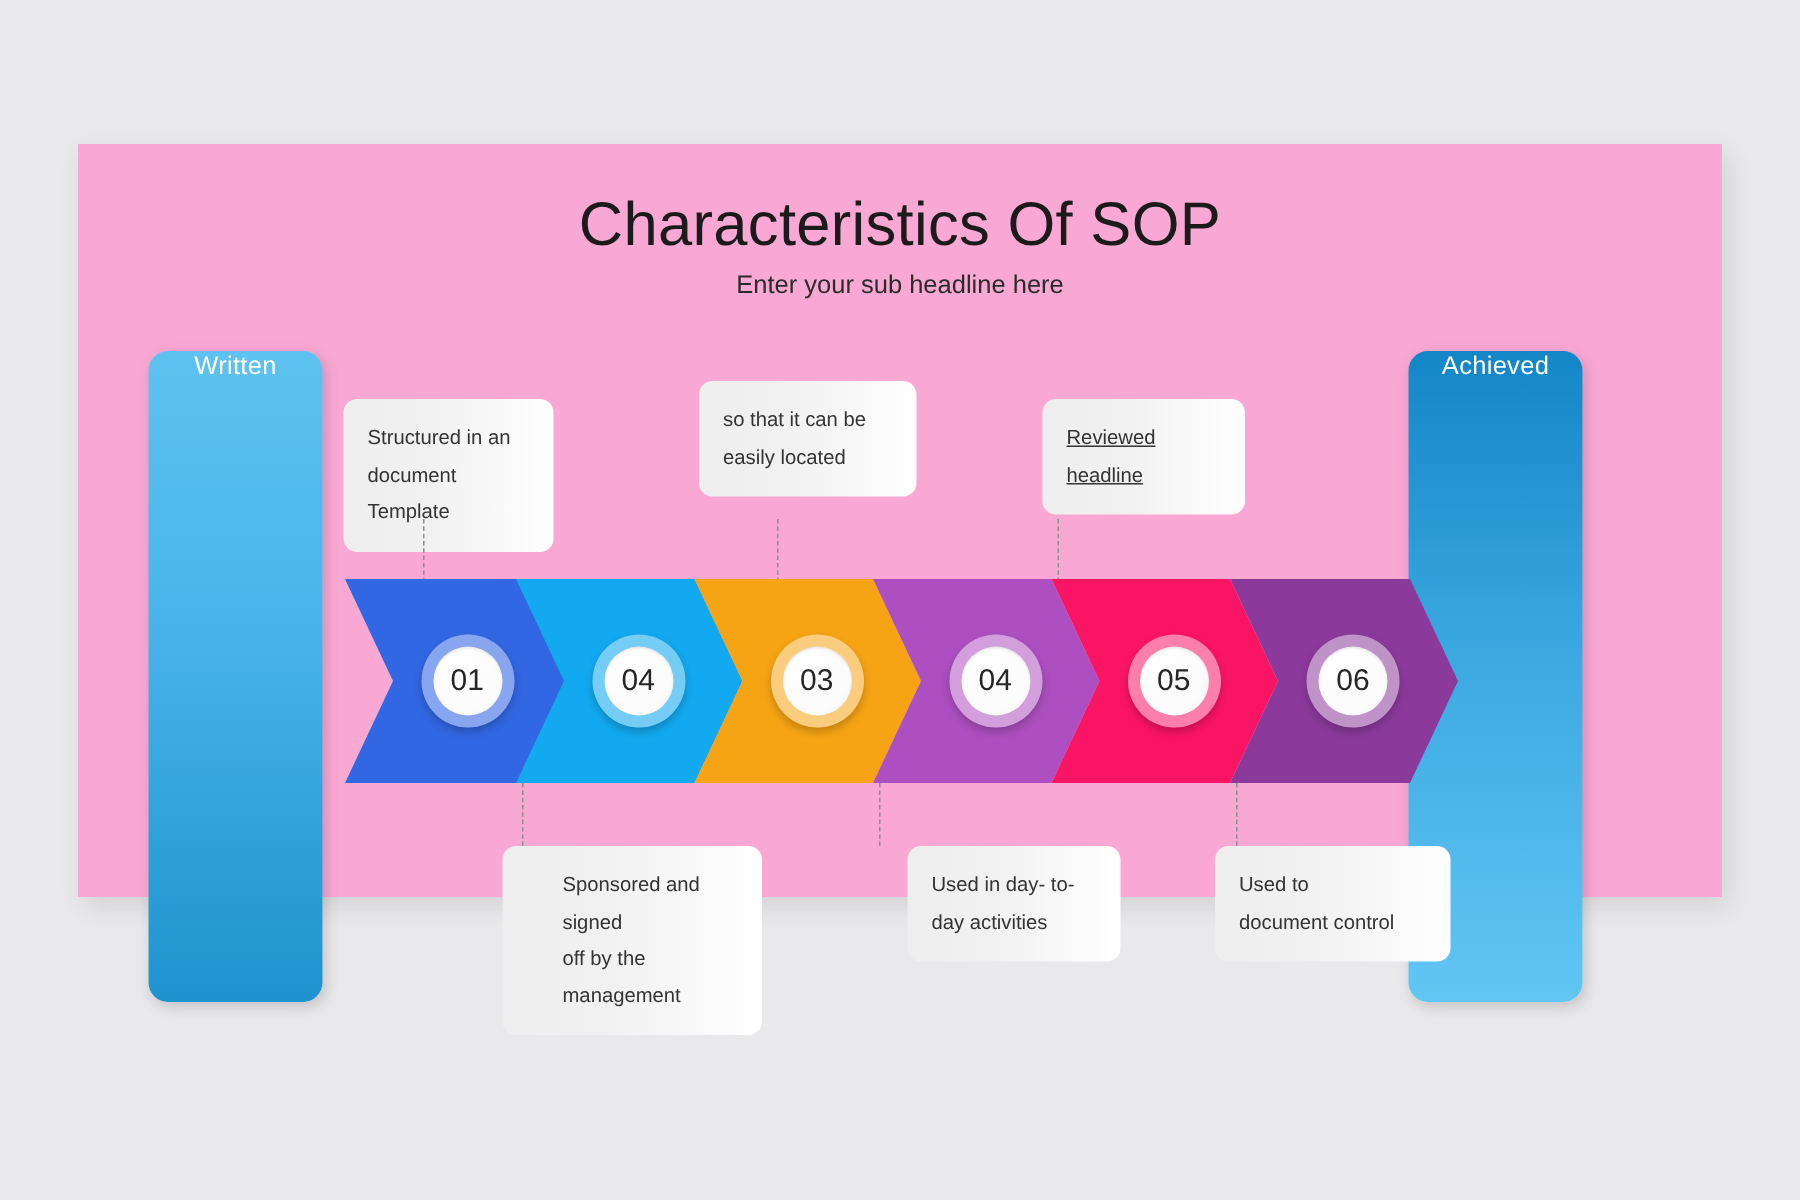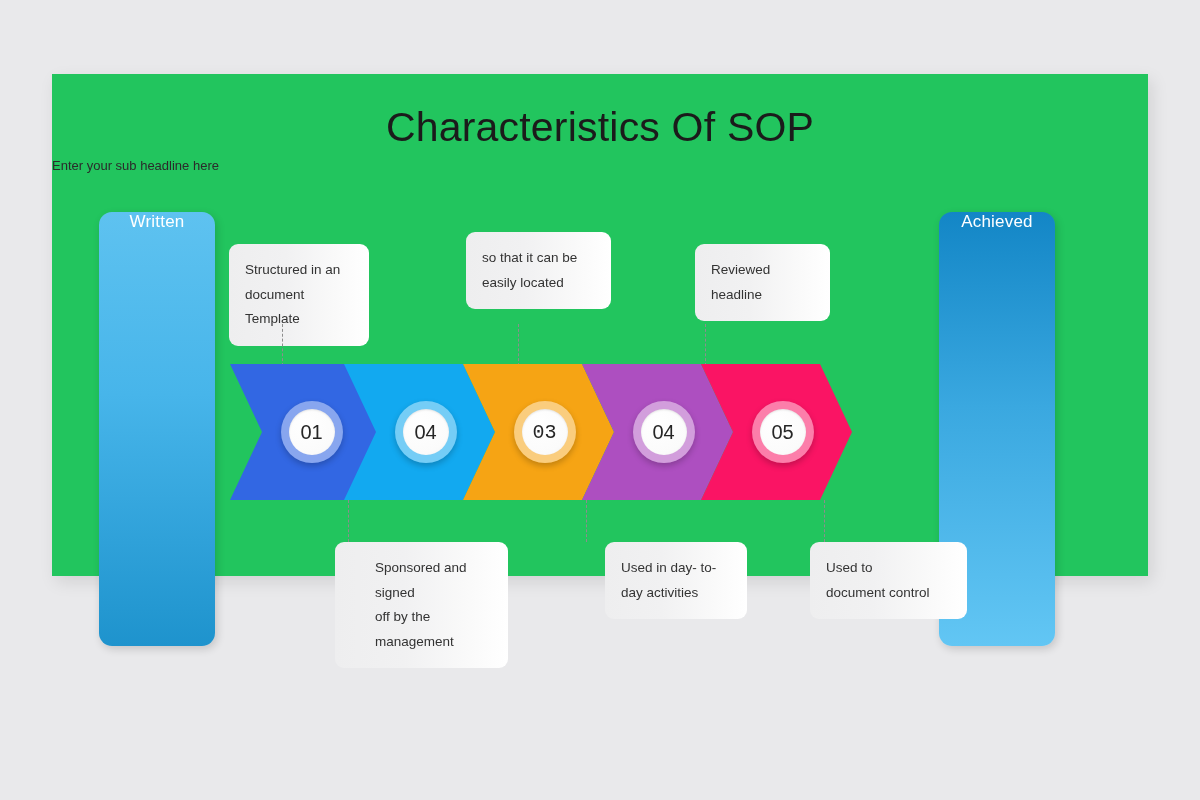--- a/index.html
+++ b/index.html
@@ -8,43 +8,44 @@
     width: 1200px;
     height: 800px;
     background: #e9e9eb;
     font-family: "Liberation Sans", sans-serif;
     overflow: hidden;
   }
 
   #slide-card {
     position: absolute;
     left: 52px;
-    top: 74px;
+    top: 96px;
     width: 1096px;
     height: 502px;
-    background: #22c55e;
+    background: #f9a8d4;
     box-shadow: 4px 6px 16px rgba(0,0,0,0.10);
   }
 
   
   #page-title {
     position: absolute;
     left: 0; top: 30px;
     width: 100%;
     text-align: center;
     font-size: 41px;
     font-weight: 400;
     color: #1b1b1b;
     letter-spacing: .2px;
   }
   #page-subtitle {
     position: absolute;
     left: 0; top: 84px;
     width: 100%;
-    font-size: 13px;
+    text-align: center;
+    font-size: 17px;
     color: #2b2b2b;
   }
 
   
   .end-panel {
     position: absolute;
     width: 116px;
     height: 434px;
     top: 138px;
     border-radius: 13px;
@@ -152,21 +153,21 @@
     <div>document Template</div>
   </div>
   <div class="connector" style="left:230px; top:250px; height:42px;"></div>
 
   <div class="callout" id="callout-top-2" style="left:414px; top:158px; width:145px;">
     <div>so that it can be</div>
     <div>easily located</div>
   </div>
   <div class="connector" style="left:466px; top:250px; height:42px;"></div>
 
-  <div class="callout" id="callout-top-3" style="left:643px; top:170px; width:135px;">
+  <div class="callout" id="callout-top-3" style="left:643px; top:170px; width:135px;text-decoration:underline;">
     <div>Reviewed</div>
     <div>headline</div>
   </div>
   <div class="connector" style="left:653px; top:250px; height:42px;"></div>
 
   <div id="chevron-strip">
 
     <div class="chev first" style="left:0px; width:151px;">
       <div class="shape" style="background:#3267e3;"></div>
       <div class="circle-wrap" style="background:rgba(255,255,255,0.42); margin-left:6px;">
@@ -174,41 +175,47 @@
       </div>
     </div>
 
     <div class="chev" style="left:114px; width:151px;">
       <div class="shape" style="background:#12a9f0;"></div>
       <div class="circle-wrap" style="background:rgba(255,255,255,0.42); margin-left:6px;">
         <div class="circle-inner">04</div>
       </div>
     </div>
 
-    <div class="chev" style="left:233px; width:151px;font-family:Liberation Mono, monospace;">
+    <div class="chev" style="left:233px; width:151px;">
       <div class="shape" style="background:#f6a414;"></div>
       <div class="circle-wrap" style="background:rgba(255,255,255,0.45); margin-left:6px;">
         <div class="circle-inner">03</div>
       </div>
     </div>
 
     <div class="chev" style="left:352px; width:151px;">
       <div class="shape" style="background:#ad4fc0;"></div>
       <div class="circle-wrap" style="background:rgba(255,255,255,0.45); margin-left:6px;">
         <div class="circle-inner">04</div>
       </div>
     </div>
 
     <div class="chev" style="left:471px; width:151px;">
       <div class="shape" style="background:#fa1464;"></div>
       <div class="circle-wrap" style="background:rgba(255,255,255,0.45); margin-left:6px;">
         <div class="circle-inner">05</div>
       </div>
     </div>
 
+    <div class="chev" style="left:590px; width:152px;">
+      <div class="shape" style="background:#8b3a9b;"></div>
+      <div class="circle-wrap" style="background:rgba(255,255,255,0.45); margin-left:6px;">
+        <div class="circle-inner">06</div>
+      </div>
+    </div>
 
   </div>
 
   <div class="connector" style="left:296px; top:426px; height:42px;"></div>
   <div class="callout" id="callout-bottom-1" style="left:283px; top:468px; width:173px;padding-left:40px;">
     <div>Sponsored  and signed</div>
     <div>off by the management</div>
   </div>
 
   <div class="connector" style="left:534px; top:426px; height:42px;"></div>

